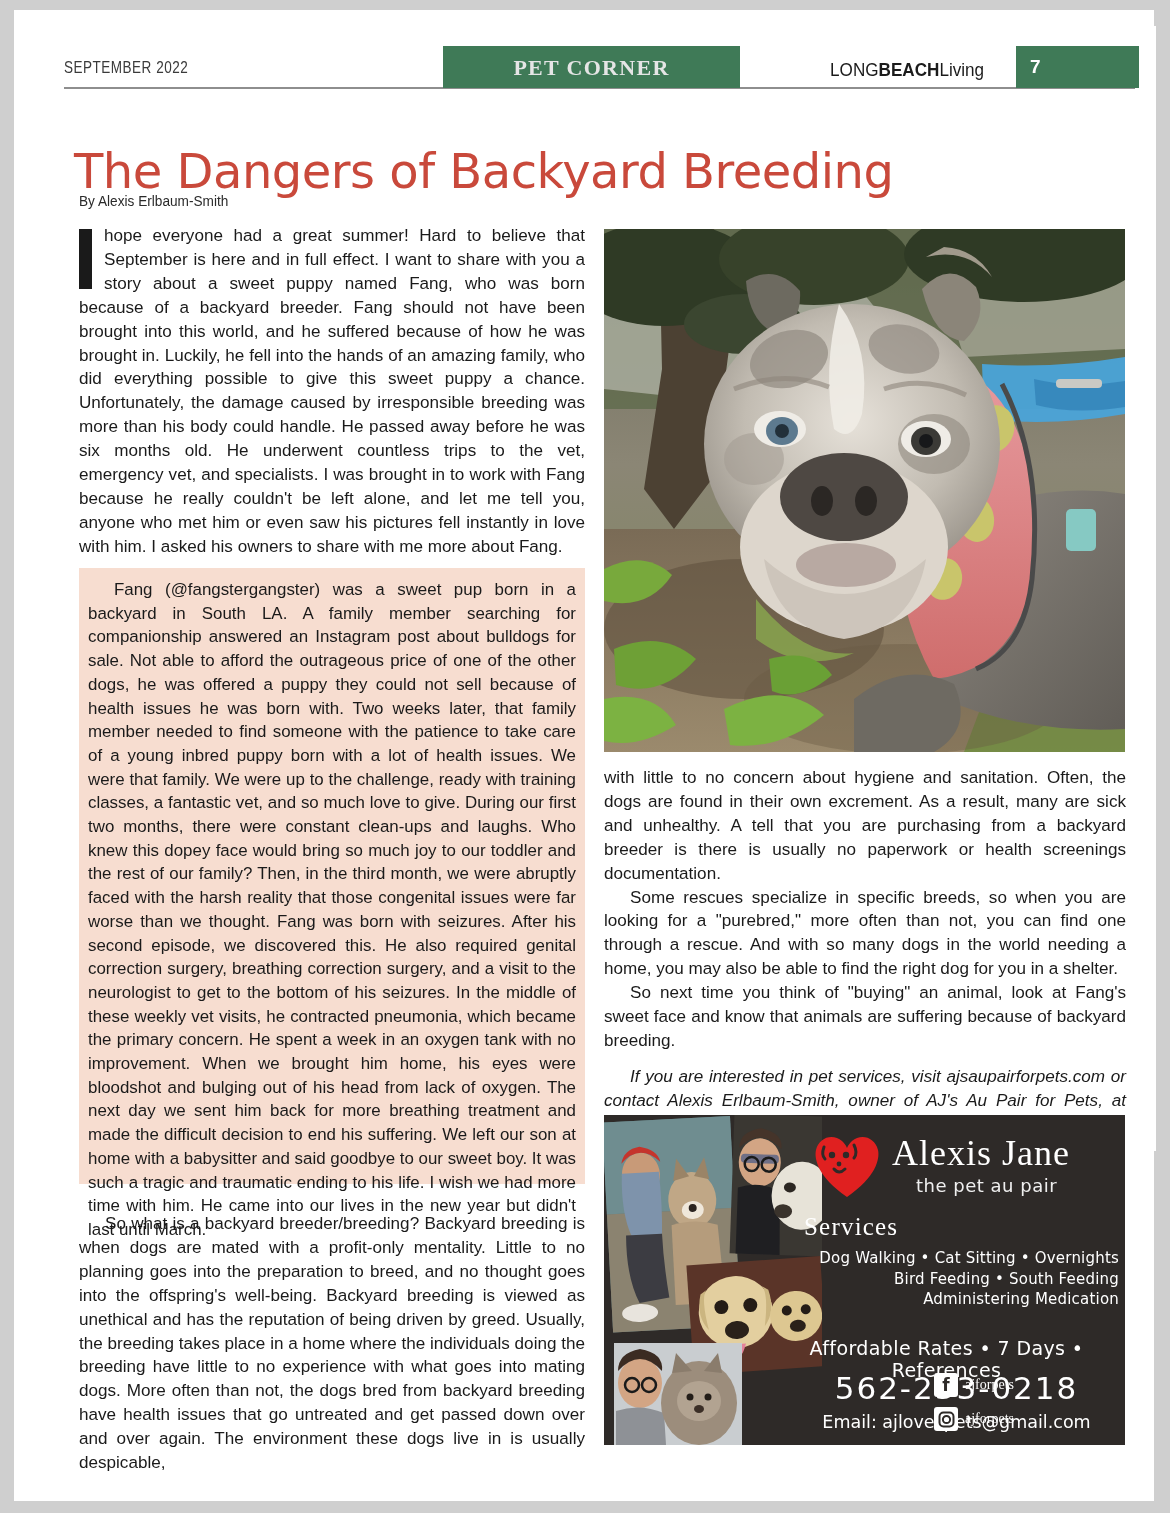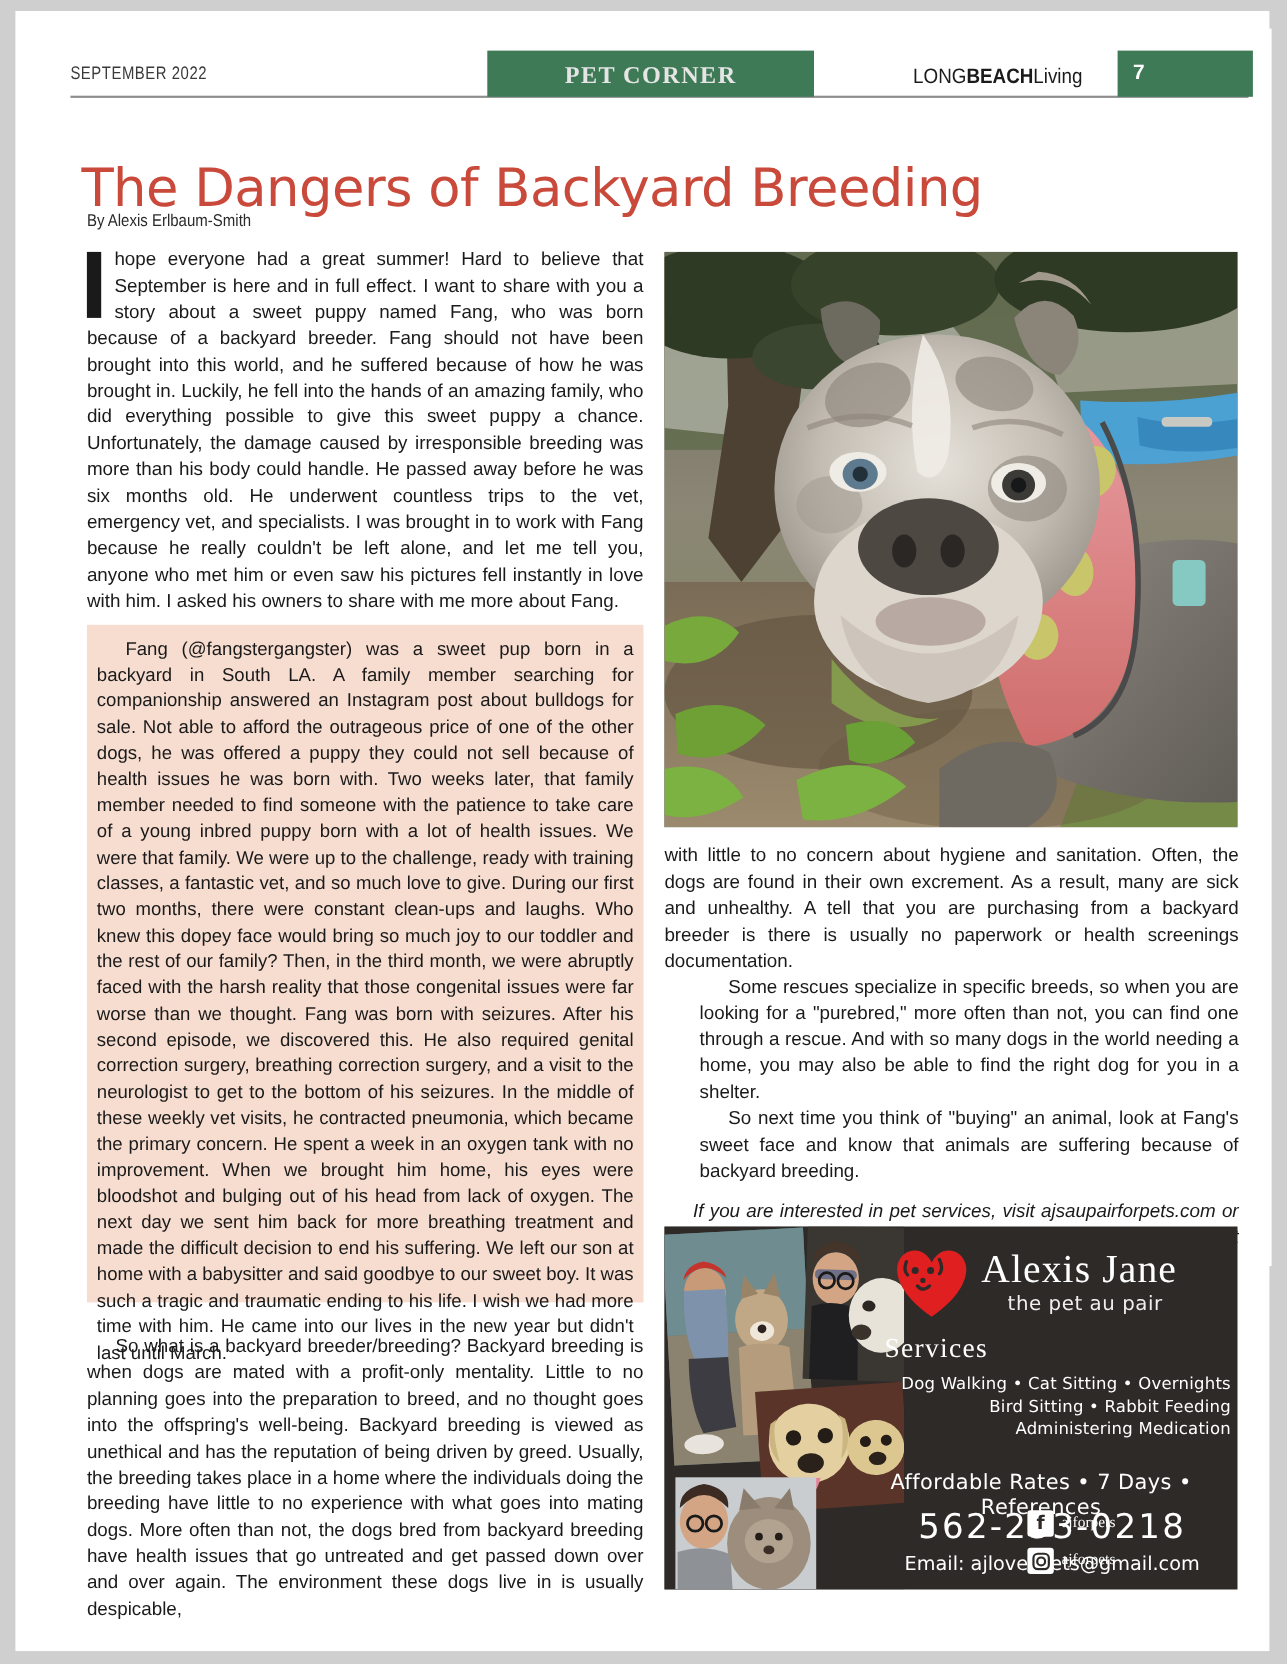--- a/index.html
+++ b/index.html
@@ -215,21 +215,21 @@
   }
   .hero-photo svg { display: block; }
 
   
   .right-text {
     position: absolute;
     left: 588px;
     top: 740px;
     width: 522px;
   }
-  .right-text p.body + p.body { margin-top: 0; margin-left: 32px; }
+  .right-text p.body + p.body { margin-top: 0; }
   .right-text .spacer { height: 12px; }
 
   
   .ad {
     position: absolute;
     left: 588px;
     top: 1089px;
     width: 521px;
     height: 330px;
     background: #2e2a28;
@@ -592,21 +592,21 @@
           <path d="M12 16 Q9 24 13 28" stroke="#2e2a28" stroke-width="3" fill="none" stroke-linecap="round"></path>
           <path d="M42 14 Q46 22 42 27" stroke="#2e2a28" stroke-width="3" fill="none" stroke-linecap="round"></path>
           <path d="M22 38 Q27 44 33 38" stroke="#2e2a28" stroke-width="3" fill="none" stroke-linecap="round"></path>
           <circle cx="27" cy="33" r="2.4" fill="#2e2a28"></circle>
         </svg>
         <div class="ad-name">Alexis Jane</div>
         <div class="ad-tagline">the pet au pair</div>
         <div class="ad-services-title">Services</div>
         <div class="ad-services-list">
           <div>Dog Walking  •   Cat Sitting • Overnights</div>
-          <div>Bird Sitting • Rabbit Feeding</div>
+          <div>Bird Feeding • South Feeding</div>
           <div>Administering Medication</div>
         </div>
         <div class="ad-rates">Affordable Rates • 7 Days • References</div>
         <div class="ad-phone">562-233-0218</div>
         <div class="ad-email">Email: ajlovespets@gmail.com</div>
 
         <div class="social fb">
           <span class="social-badge">f</span>
           <span class="social-handle">ajforpets</span>
         </div>

